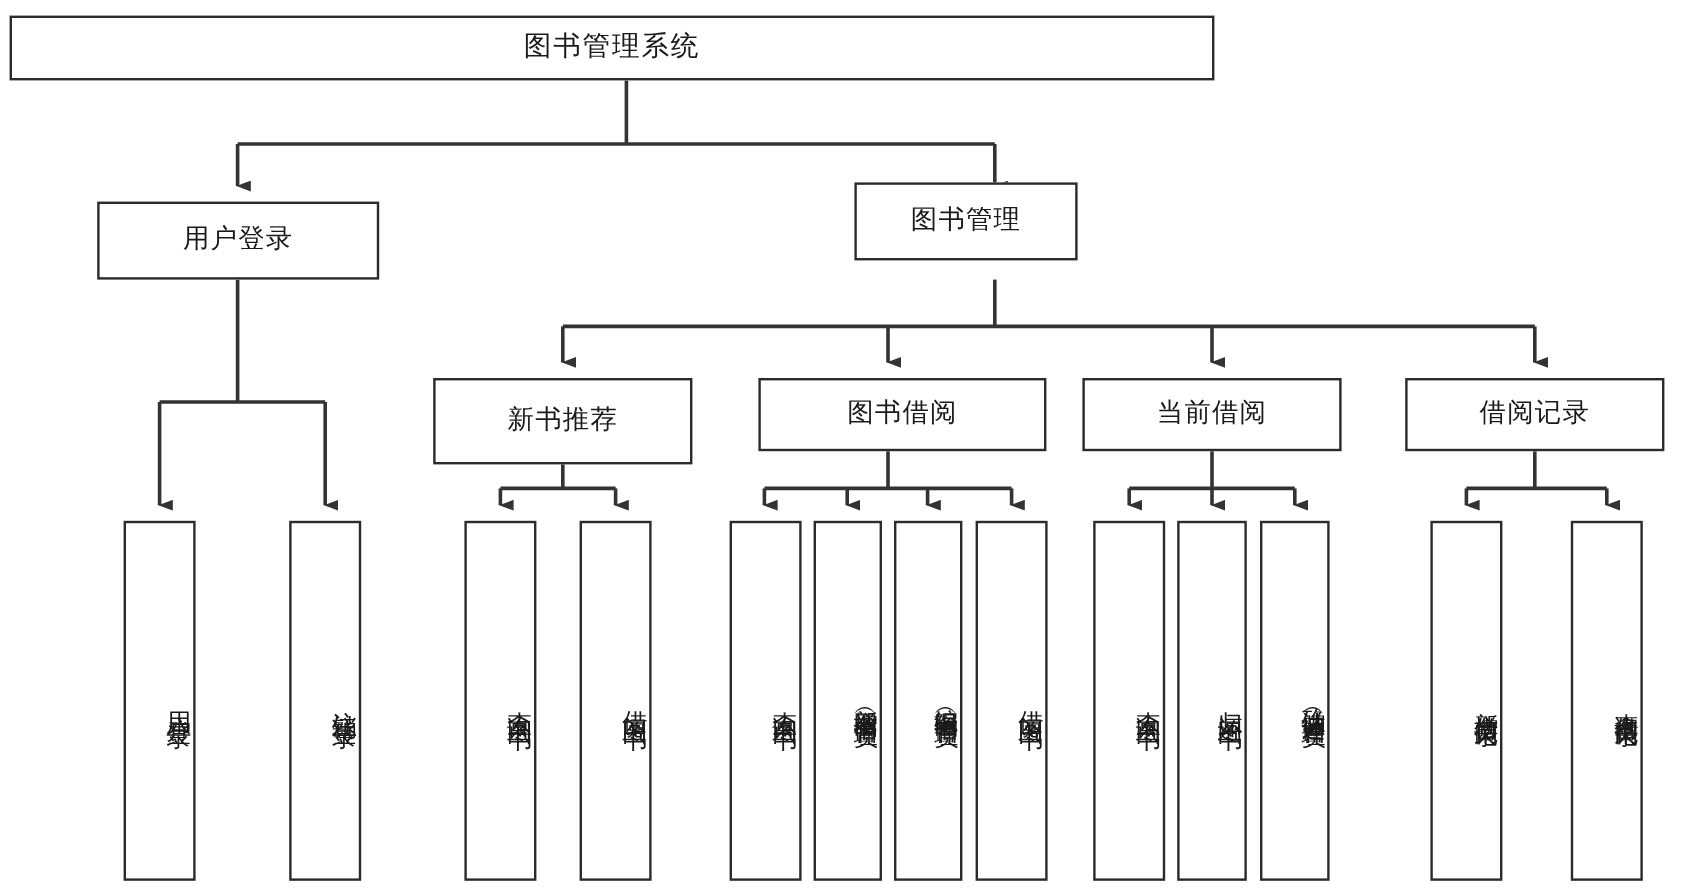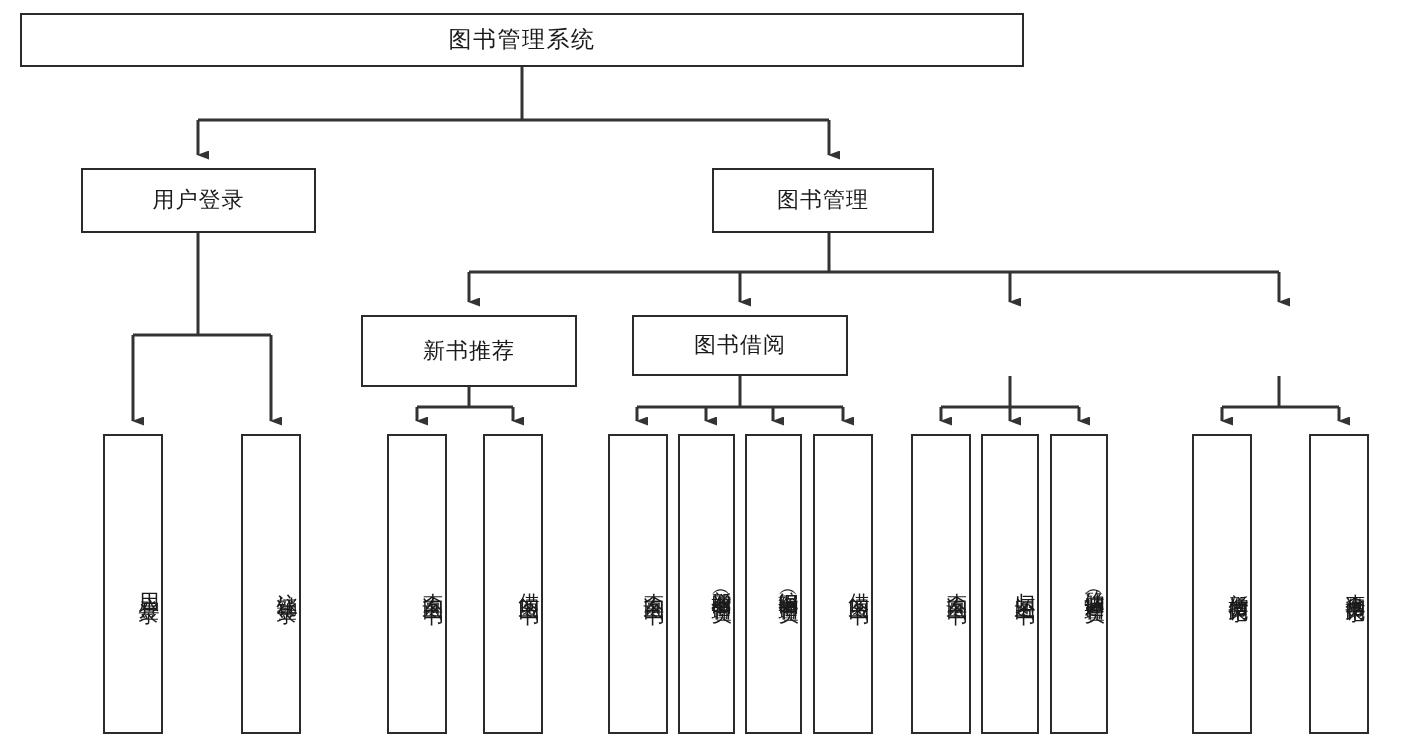--- a/index.html
+++ b/index.html
@@ -116,27 +116,29 @@
       <path d="M1010,407 L1010,421" marker-end="url(#arw)"></path>
       <path d="M1079,407 L1079,421" marker-end="url(#arw)"></path>
 
       <path d="M1279,376 L1279,407"></path>
       <path d="M1222,407 L1339,407"></path>
       <path d="M1222,407 L1222,421" marker-end="url(#arw)"></path>
       <path d="M1339,407 L1339,421" marker-end="url(#arw)"></path>
     </g>
   </svg>
 
-  <div class="node horiz title" style="left:20px;top:13px;width:1004px;height:54px;">图书管理系统</div>
+  <div class="node horiz title" style="left:8px;top:13px;width:1004px;height:54px;">图书管理系统</div>
 
   <div class="node horiz" style="left:81px;top:168px;width:235px;height:65px;">用户登录</div>
-  <div class="node horiz" style="left:712px;top:168px;width:222px;height:65px;">图书管理</div>
+  <div class="node horiz" style="left:712px;top:152px;width:186px;height:65px;">图书管理</div>
 
   <div class="node horiz" style="left:361px;top:315px;width:216px;height:72px;">新书推荐</div>
-  <div class="node horiz" style="left:632px;top:315px;width:216px;height:61px;">图书借阅</div>
+  <div class="node horiz" style="left:632px;top:315px;width:240px;height:61px;">图书借阅</div>
+  <div class="node horiz" style="left:902px;top:315px;width:216px;height:61px;">当前借阅</div>
+  <div class="node horiz" style="left:1171px;top:315px;width:216px;height:61px;">借阅记录</div>
 
   <div class="node vert" style="left:103px;top:434px;width:60px;height:300px;">用户登录</div>
   <div class="node vert" style="left:241px;top:434px;width:60px;height:300px;">注销登录</div>
 
   <div class="node vert" style="left:387px;top:434px;width:60px;height:300px;">查询图书</div>
   <div class="node vert" style="left:483px;top:434px;width:60px;height:300px;">借阅图书</div>
 
   <div class="node vert" style="left:608px;top:434px;width:60px;height:300px;">查询图书</div>
   <div class="node vert long" style="left:678px;top:434px;width:57px;height:300px;">新增图书（管理员）</div>
   <div class="node vert long" style="left:745px;top:434px;width:57px;height:300px;">编辑图书（管理员）</div>

